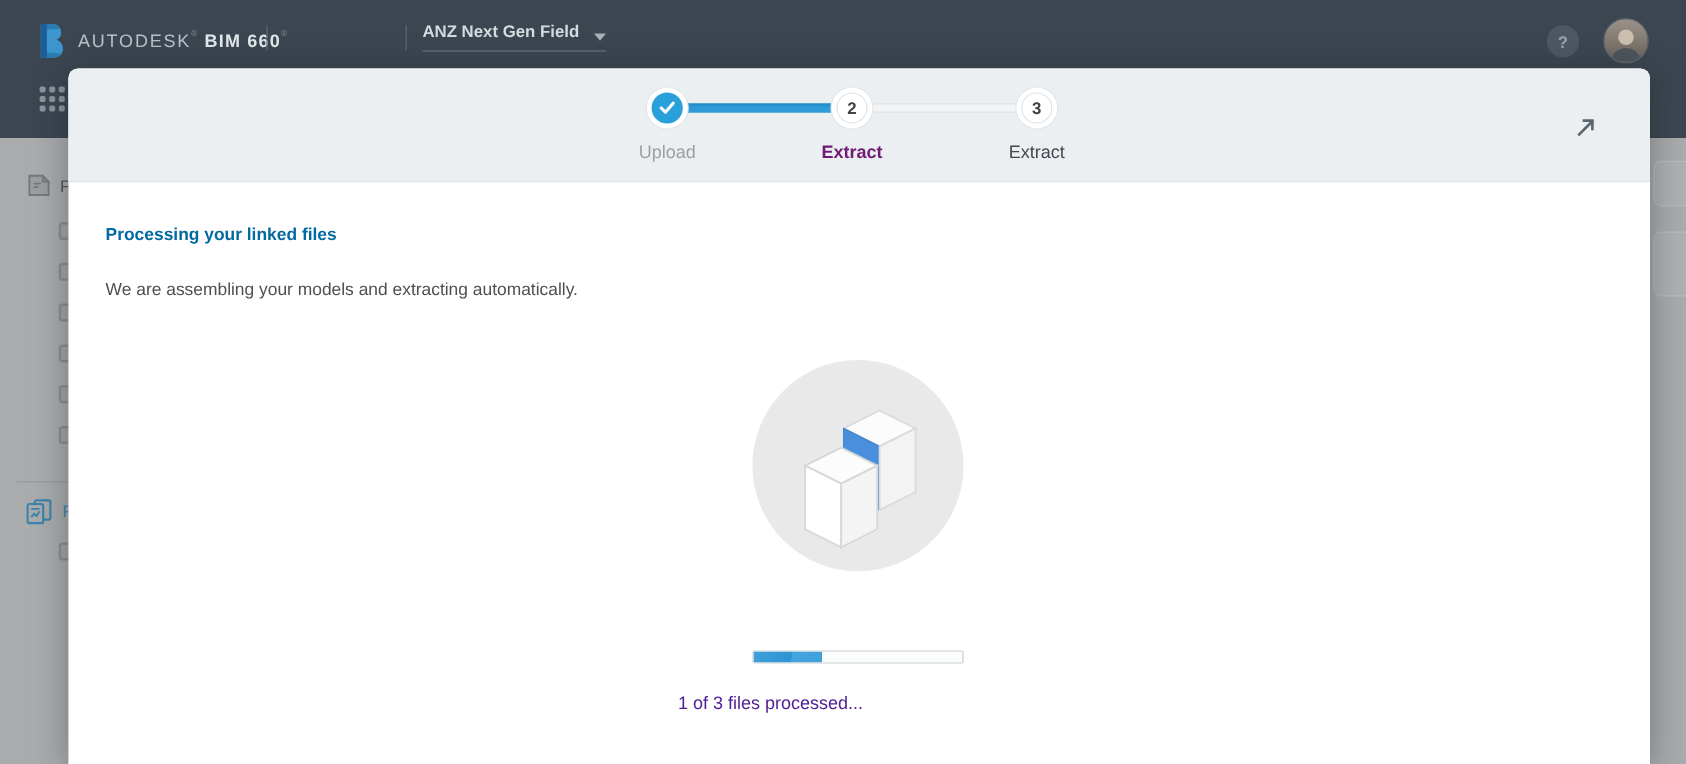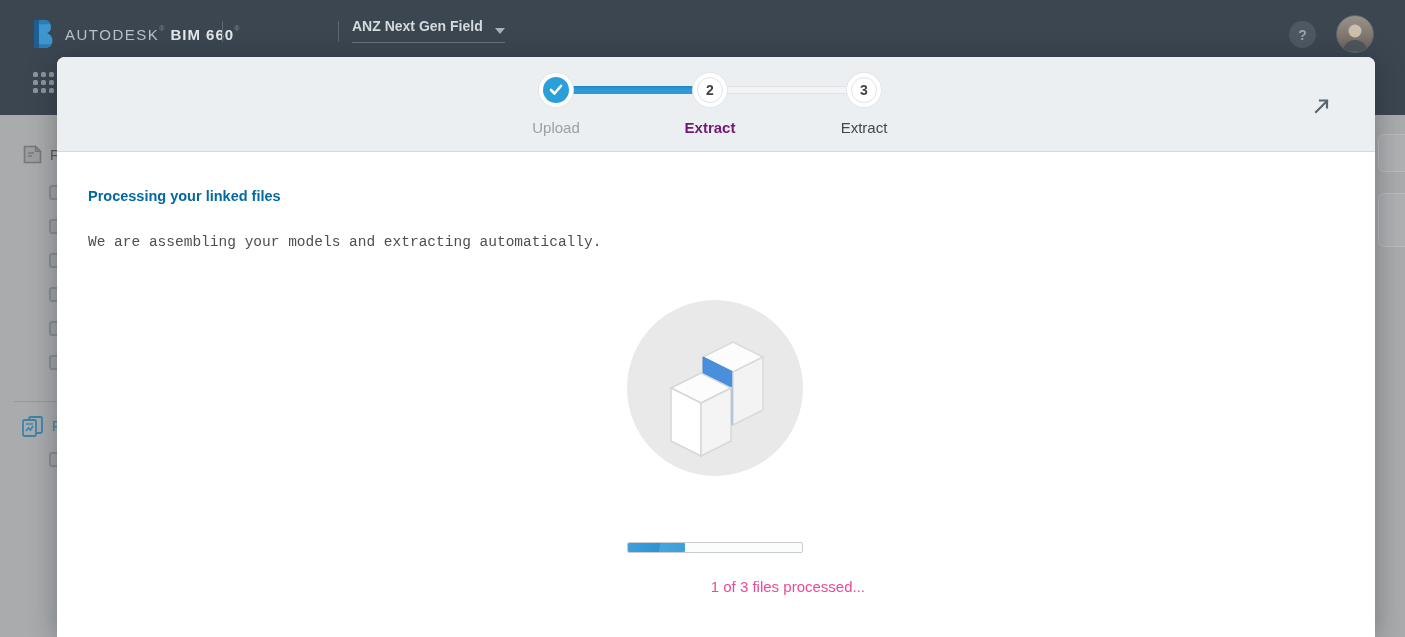--- a/index.html
+++ b/index.html
@@ -90,38 +90,38 @@
   .step-dot.idle { background:#ffffff; border:1px solid #e0e4e7; font-size:14px; font-weight:700; color:#3c4246; }
   .step-label { position:absolute; top:62px; width:140px; text-align:center; font-size:15px; }
   .step-label.done { color:#9aa0a6;text-align:center; }
   .step-label.current { color:#701a75; font-weight:700; }
   .step-label.next { color:#40474e; }
 
   .expand-btn { position:absolute; left:1252px; top:36px; width:26px; height:26px; cursor:pointer;
     display:flex; align-items:center; justify-content:center; }
 
   .dlg-title { position:absolute; left:31px; top:131px; font-size:14.5px; font-weight:700; color:#0369a1; }
-  .dlg-subtitle { position:absolute; left:31px; top:177px; font-size:14.5px; color:#4f4f4f;font-family:Liberation Mono, monospace; }
+  .dlg-subtitle { position:absolute; left:31px; top:177px; font-size:14.5px; color:#4f4f4f; }
 
   .illustration-circle {
     position:absolute; left:570px; top:243px; width:176px; height:176px;
     border-radius:50%; background:#e9e9ea;
   }
   .progress-track {
     position:absolute; left:570px; top:485px; width:176px; height:11px;
     background:#fbfcfc; border:1px solid #c9cdd1; border-radius:2px; overflow:hidden;
   }
   .progress-fill {
     height:100%; width:33%;
     background:linear-gradient(100deg,#3f9fd9 0%,#2e94d4 55%,#45a5de 56%,#3f9fd9 100%);
     border-radius:1px;
   }
   .progress-caption {
-    position:absolute; left:508px; top:521px; width:300px; text-align:right;
-    font-size:15px; color:#ec4899;
+    position:absolute; left:508px; top:521px; width:300px; text-align:left;
+    font-size:15px; color:#4c1d95;
   }
 </style>
 </head>
 <body>
 
 <div class="bg-page"></div>
 
 <div class="side-item" style="left:22px; top:144px;">
   <svg width="21" height="21" viewBox="0 0 21 21">
     <path d="M2.5 2.5 h11 l5 5 v11 h-16 z" fill="#9c9ea0" stroke="#76797c" stroke-width="1.6"></path>

